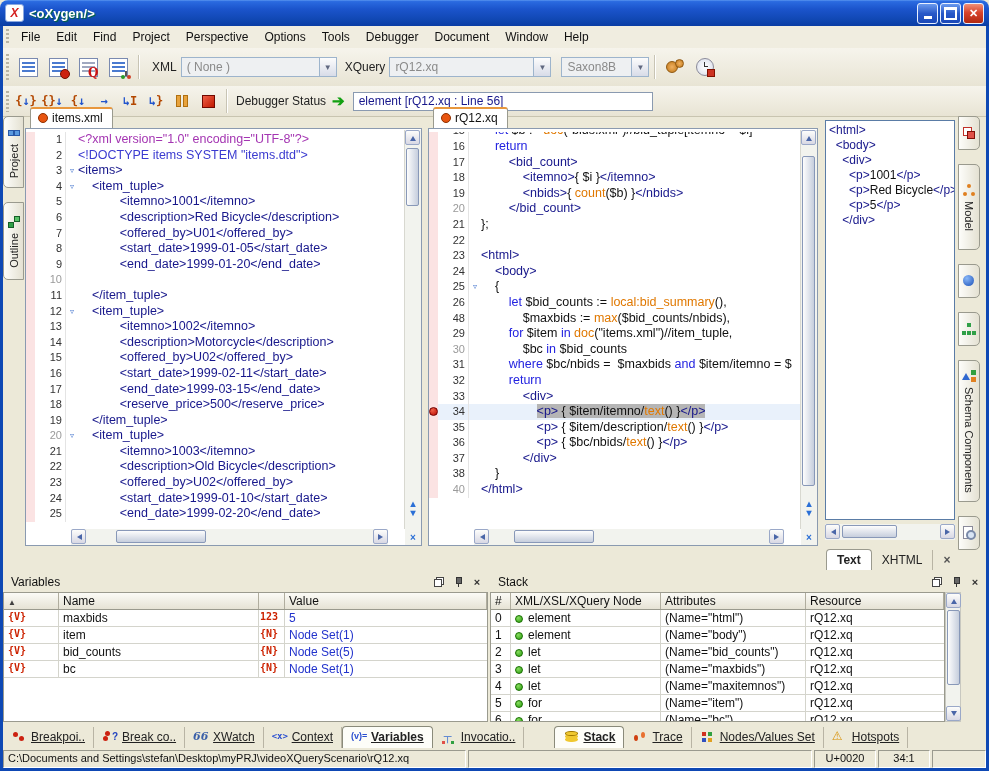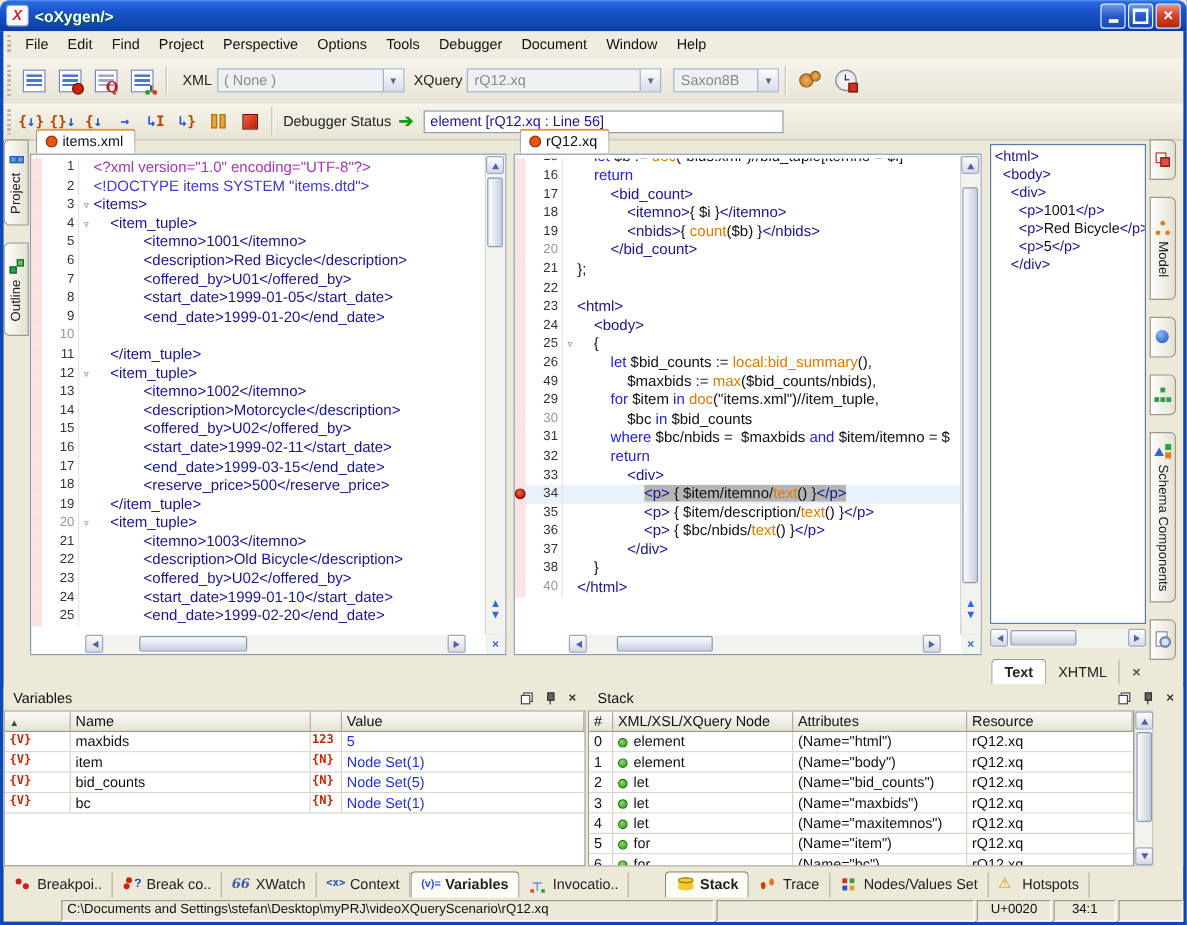--- a/index.html
+++ b/index.html
@@ -185,21 +185,21 @@
   .s-c0{width:20px;flex:none;} .s-c1{width:150px;flex:none;} .s-c2{width:145px;flex:none;} .s-c3{flex:1;border-right:none;}
   .vicon{color:#cc2200;font-family:"DejaVu Sans Mono",monospace;font-size:10px;font-weight:bold;}
   .vval{color:#2233cc;}
   .gdot{display:inline-block;width:8px;height:8px;border-radius:50%;background:radial-gradient(circle at 35% 30%,#8ae060,#2a9a10);
     border:1px solid #187000;margin-right:5px;vertical-align:-1px;box-sizing:border-box;}
   .stbl{position:absolute;left:0;top:20px;bottom:0;width:455px;background:#fff;border:1px solid #9a9a8e;box-sizing:border-box;overflow:hidden;}
   .svscroll{position:absolute;left:455px;top:20px;bottom:0;width:16px;background:#f2f3ee;border:1px solid #c8c8c0;box-sizing:border-box;}
   .sort-arrow{font-size:8px;color:#404040;}
   
   .btabs{position:absolute;left:3px;top:722px;width:983px;height:26px;display:flex;align-items:flex-end;}
-  .btab{display:flex;align-items:center;padding:3px 8px 4px 8px;font-size:12px;color:#222;border-right:1px solid #b8b4a4;white-space:nowrap;}
+  .btab{display:flex;align-items:center;padding:3px 8px 4px 8px;font-size:12px;color:#222;border-right:1px solid #b8b4a4;white-space:nowrap;text-decoration:underline;}
   .btab.active{background:#fdfdf8;border:1px solid #8a8a7a;border-bottom:none;border-radius:4px 4px 0 0;font-weight:bold;}
   .btabs .gap{width:30px;}
   .ic{display:inline-block;position:relative;width:16px;height:13px;margin-right:4px;flex:none;}
   .ic.breakpoints::before{content:'';position:absolute;left:2px;top:1px;width:5px;height:5px;border-radius:50%;background:#cc2211;box-shadow:6px 4px 0 #cc2211;}
   .ic.break-condition::before{content:'';position:absolute;left:1px;top:5px;width:5px;height:5px;border-radius:50%;background:#cc2211;box-shadow:2px -5px 0 #cc2211;}
   .ic.break-condition::after{content:'?';position:absolute;right:0;top:0;color:#2244c0;font-size:10px;font-weight:bold;}
   .ic.xwatch::before{content:'66';position:absolute;left:0;top:-1px;color:#3a5fa8;font-style:italic;font-weight:bold;font-size:11px;font-family:"DejaVu Serif",serif;}
   .ic.context::before{content:'<x>';position:absolute;left:0;top:0;color:#2a4fd0;font-weight:bold;font-size:9px;font-family:"DejaVu Sans Mono",monospace;}
   .ic.variables::before{content:'(v)=';position:absolute;left:0;top:0;color:#2a4fd0;font-weight:bold;font-size:9px;}
   .ic.invocation::before{content:'┬';position:absolute;left:3px;top:-1px;color:#3a6fd0;font-weight:bold;font-size:11px;}
@@ -207,21 +207,21 @@
   .ic.stack-ic::before{content:'';position:absolute;left:2px;top:0;width:11px;height:3px;border-radius:45%;
     background:#f0c830;border:1px solid #a07800;box-shadow:0 3px 0 #f0c830,0 6px 0 #f0c830;}
   .ic.trace::before{content:'';position:absolute;left:2px;top:4px;width:4px;height:6px;border-radius:50%;background:#d04010;box-shadow:7px -3px 0 #e87030;}
   .ic.nodes-values::before{content:'';position:absolute;left:2px;top:1px;width:4px;height:4px;background:#d03020;
     box-shadow:6px 0 0 #30a040,0 6px 0 #3050c0,6px 6px 0 #e0a020;}
   .ic.hotspots::before{content:'⚠';position:absolute;left:0;top:-2px;color:#d89000;font-size:12px;}
   
   .statusbar{position:absolute;left:3px;top:748px;width:983px;height:20px;display:flex;gap:2px;align-items:stretch;padding-top:2px;box-sizing:border-box;}
   .scell{border:1px solid;border-color:#9a9a8e #fff #fff #9a9a8e;background:#ece9d8;font-size:11px;
     padding:1px 4px;white-space:nowrap;overflow:hidden;box-sizing:border-box;}
-  .scell.path{width:544px;flex:none;margin-left:48px;}
+  .scell.path{width:463px;flex:none;}
   .scell.mid{flex:1;}
   .scell.uni{width:62px;flex:none;text-align:center;}
   .scell.pos{width:52px;flex:none;text-align:center;}
   .scell.end{width:54px;flex:none;}
 </style>
 </head>
 <body>
 
 <div id="app">
 
@@ -632,21 +632,21 @@
             <span class="ct"><span class="seg-pl">    {</span></span>
           </div>
           <div class="ln">
             <span class="bp"></span>
             <span class="num">26</span>
             <span class="fold"></span>
             <span class="ct"><span class="seg-pl">        </span><span class="seg-kw">let </span><span class="seg-pl">$bid_counts := </span><span class="seg-fn">local:bid_summary</span><span class="seg-pl">(),</span></span>
           </div>
           <div class="ln">
             <span class="bp"></span>
-            <span class="num">49</span>
+            <span class="num">48</span>
             <span class="fold"></span>
             <span class="ct"><span class="seg-pl">            $maxbids := </span><span class="seg-fn">max</span><span class="seg-pl">($bid_counts/nbids),</span></span>
           </div>
           <div class="ln">
             <span class="bp"></span>
             <span class="num">29</span>
             <span class="fold"></span>
             <span class="ct"><span class="seg-pl">        </span><span class="seg-kw">for </span><span class="seg-pl">$item </span><span class="seg-kw">in </span><span class="seg-fn">doc</span><span class="seg-pl">("items.xml")//item_tuple,</span></span>
           </div>
           <div class="ln">

